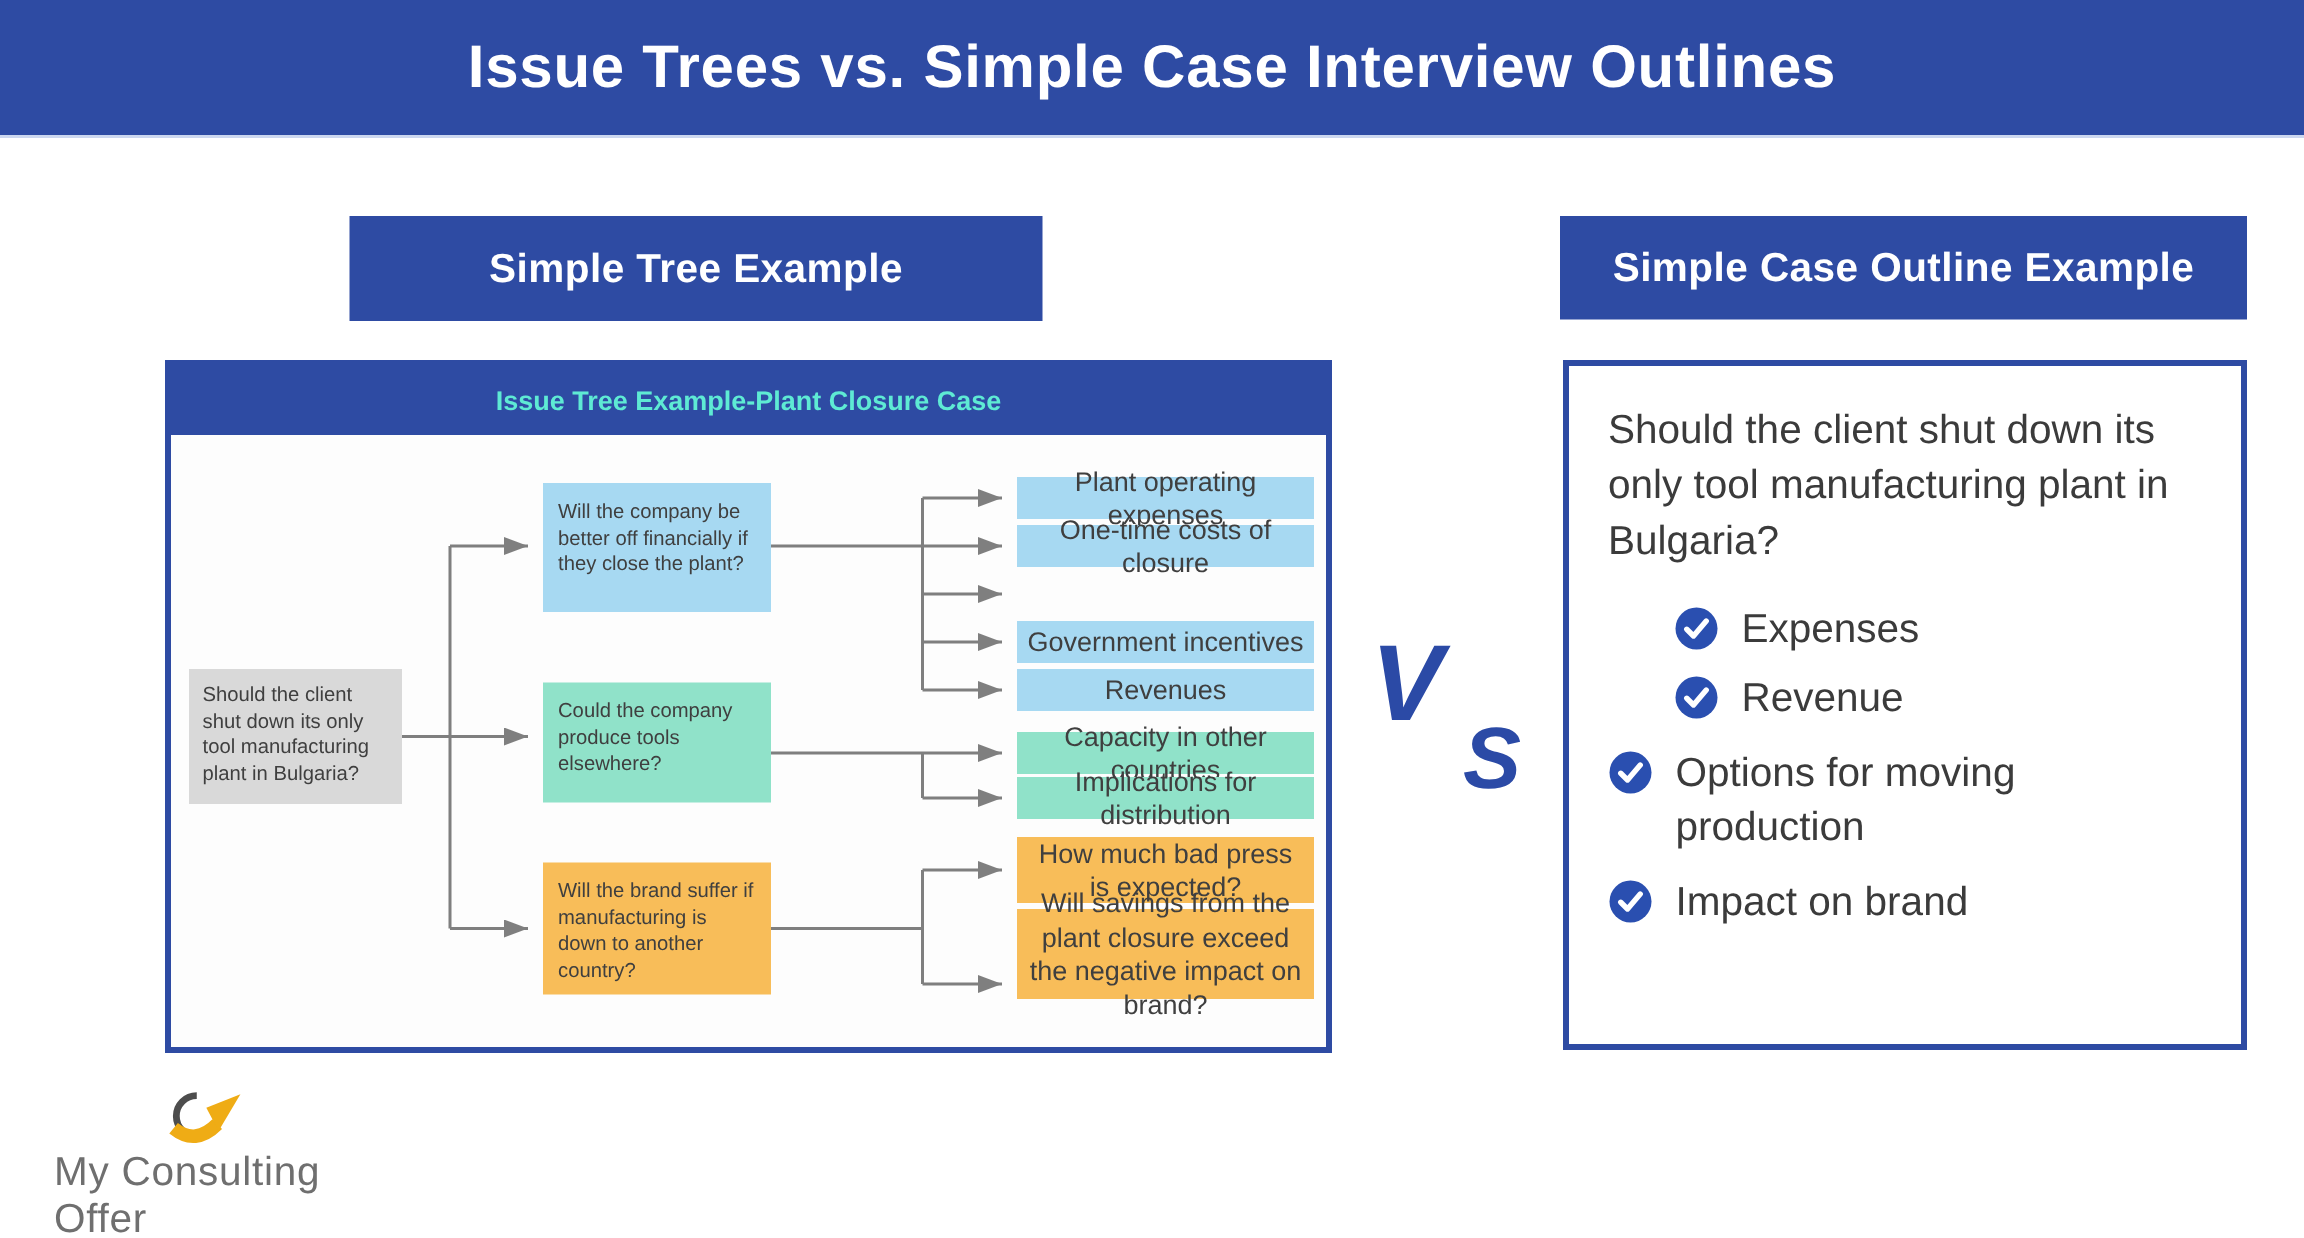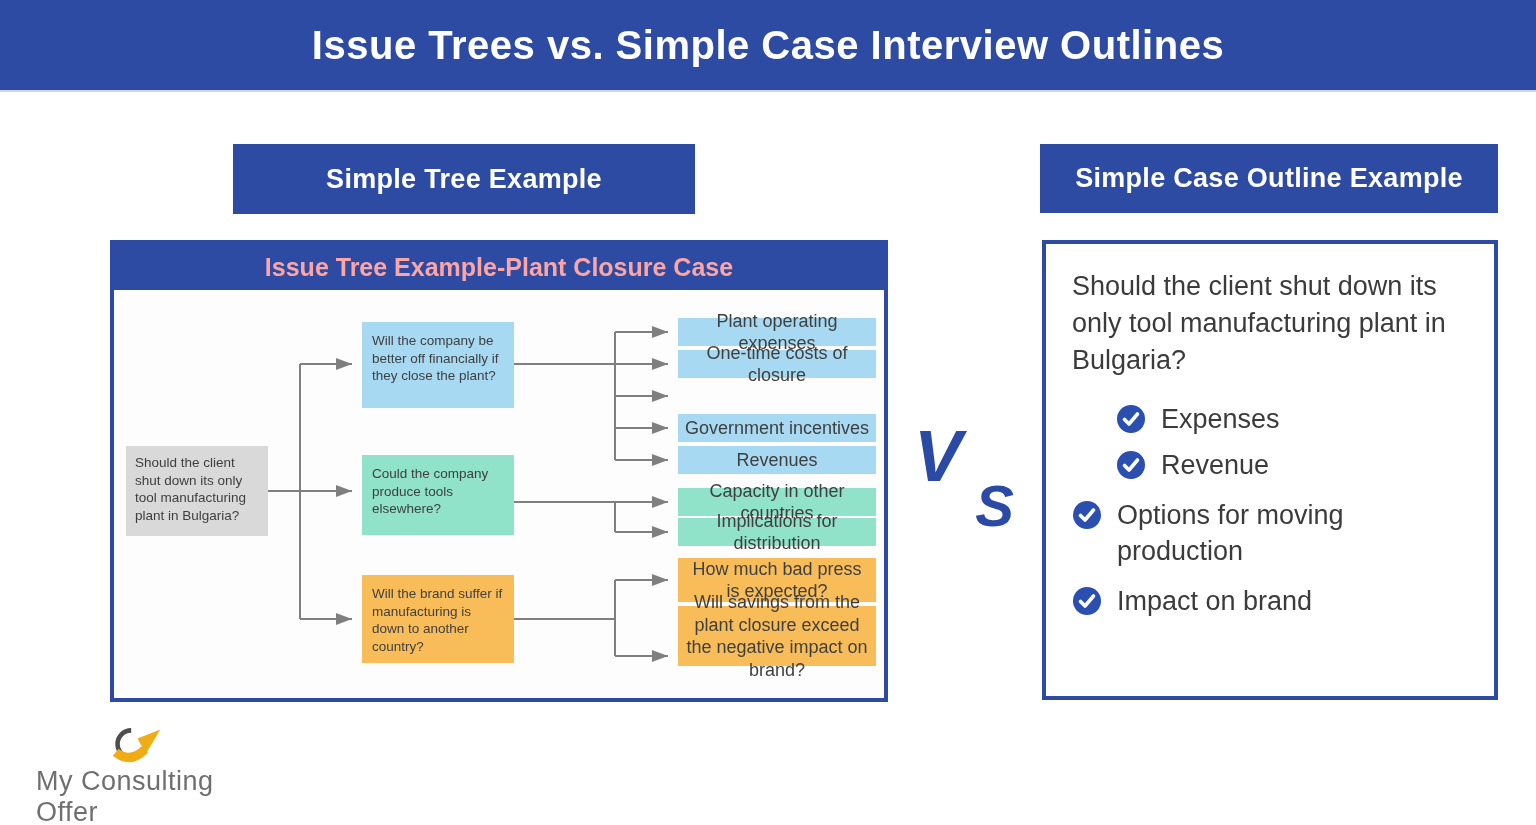--- a/index.html
+++ b/index.html
@@ -17,22 +17,22 @@
   .col-header { position:absolute; background:var(--blue); color:#fff;
     display:flex; align-items:center; justify-content:center;
     font-size:27px; font-weight:600; letter-spacing:0.3px; }
   .col-header.left  { left:233px; top:144px; width:462px; height:70px; }
   .col-header.right { left:1040px; top:144px; width:458px; height:69px; }
 
   
   .tree-panel { position:absolute; left:110px; top:240px; width:778px; height:462px;
     border:4px solid var(--blue); background:#fdfdfd; }
   .tree-title { position:absolute; left:0; top:0; width:100%; height:46px;
-    background:var(--blue); color:#fca5a5; display:flex; align-items:center;
-    justify-content:center; font-size:25px; font-weight:600; }
+    background:var(--blue); color:#5eead4; display:flex; align-items:center;
+    justify-content:center; font-size:18px; font-weight:600; }
   .connectors { position:absolute; left:0; top:0; width:770px; height:454px; }
   .connectors line { stroke:var(--line-gray); stroke-width:2; }
   #ah path { fill:var(--line-gray); }
 
   .node { position:absolute; color:var(--text-dark); }
   .bg-gray   { background:var(--box-gray); }
   .bg-blue   { background:var(--box-blue); }
   .bg-green  { background:var(--box-green); }
   .bg-orange { background:var(--box-orange); }
 

